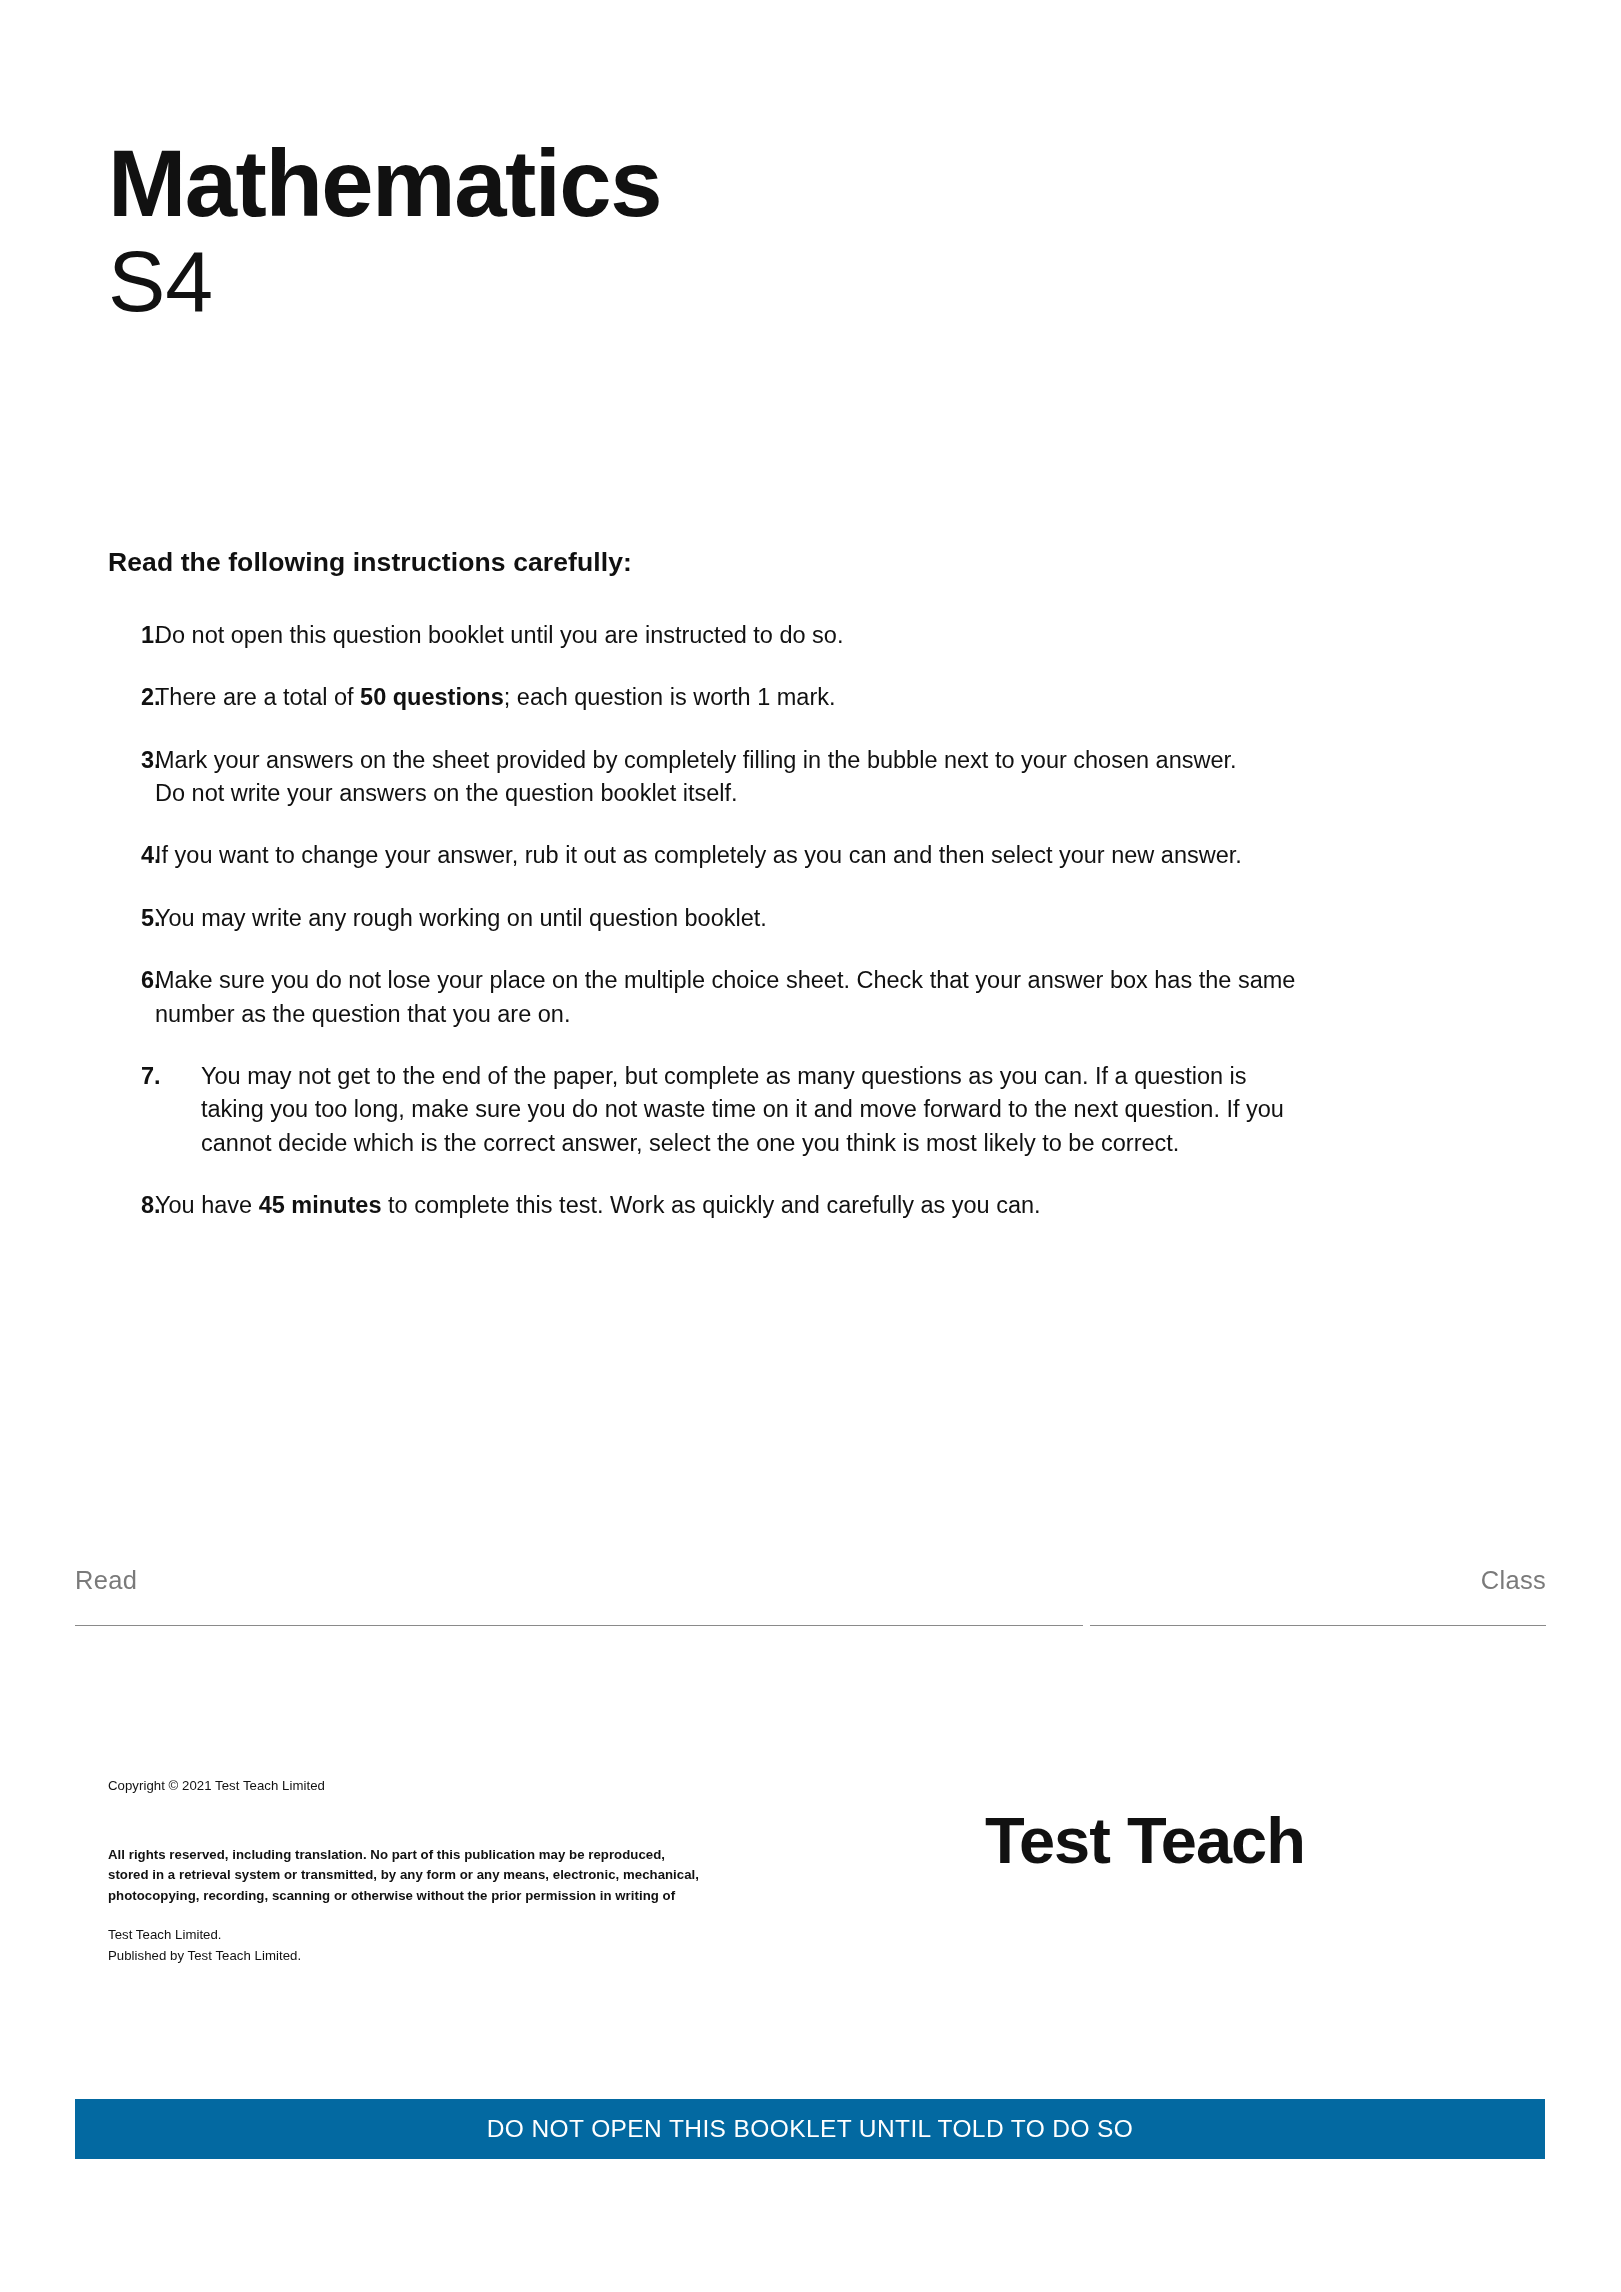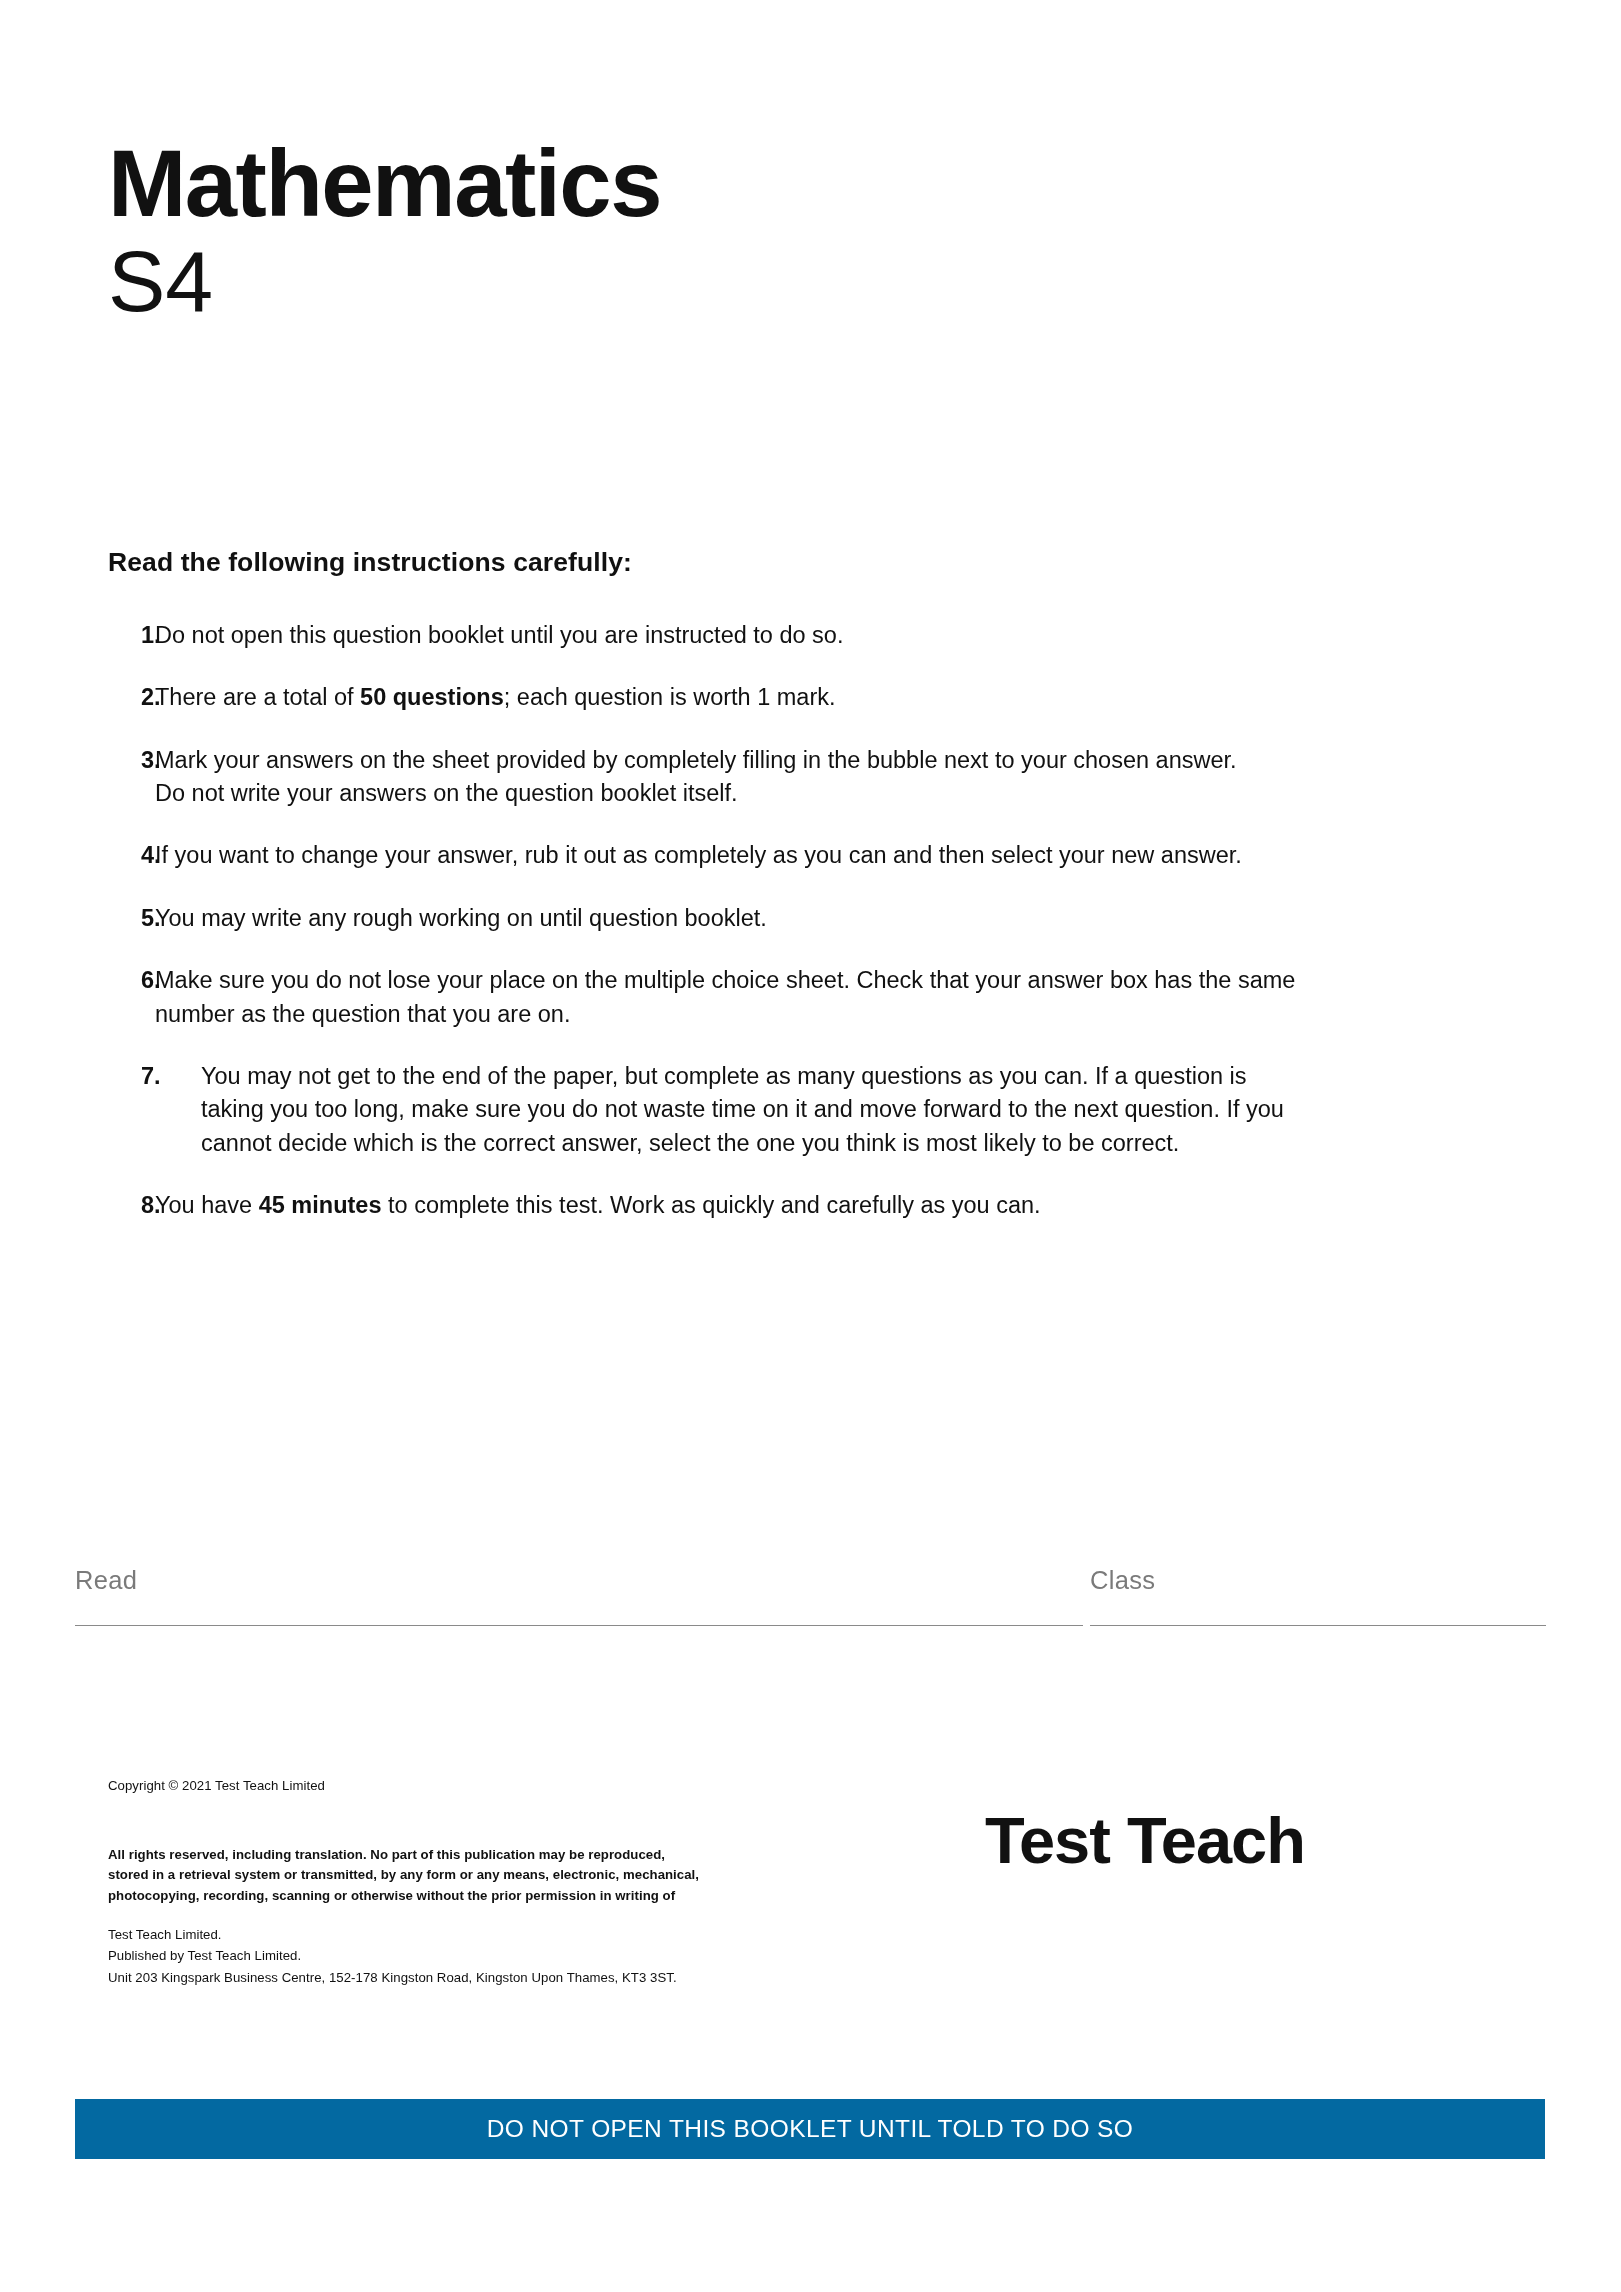--- a/index.html
+++ b/index.html
@@ -109,21 +109,21 @@
     font-weight: 400;
     color: #7a7a7a;
     letter-spacing: 0.3px;
   }
   .field-rule {
     margin-top: 30px;
     border-bottom: 1.6px solid #8a8a8a;
     height: 0;
   }
   .field-name  { left: 0px;   width: 1008px; }
-  .field-class { left: 1015px; width: 456px; }
+  .field-class { left: 1015px; width: 456px; text-align: right; }
 
   
   .copyright {
     position: absolute;
     left: 108px;
     top: 1776px;
     font-size: 13.2px;
     font-weight: 400;
     color: #111111;
     line-height: 1.45;
@@ -248,21 +248,20 @@
 
   <div class="legal">
     <div class="legal-line">All rights reserved, including translation. No part of this publication may be reproduced,</div>
     <div class="legal-line">stored in a retrieval system or transmitted, by any form or any means, electronic, mechanical,</div>
     <div class="legal-line">photocopying, recording, scanning or otherwise without the prior permission in writing of</div>
   </div>
 
   <div class="publisher">
     <div class="publisher-line">Test Teach Limited.</div>
     <div class="publisher-line">Published by Test Teach Limited.</div>
-    <div class="publisher-line">Unit 203 Kingspark Business Centre, 152-178 Kingston Road, Kingston Upon Thames, KT3 3ST.</div>
   </div>
 
   <div class="logo">Test Teach</div>
 
   <div class="banner">
     <span class="banner-text">DO NOT OPEN THIS BOOKLET UNTIL TOLD TO DO SO</span>
   </div>
 
 </div>
 

